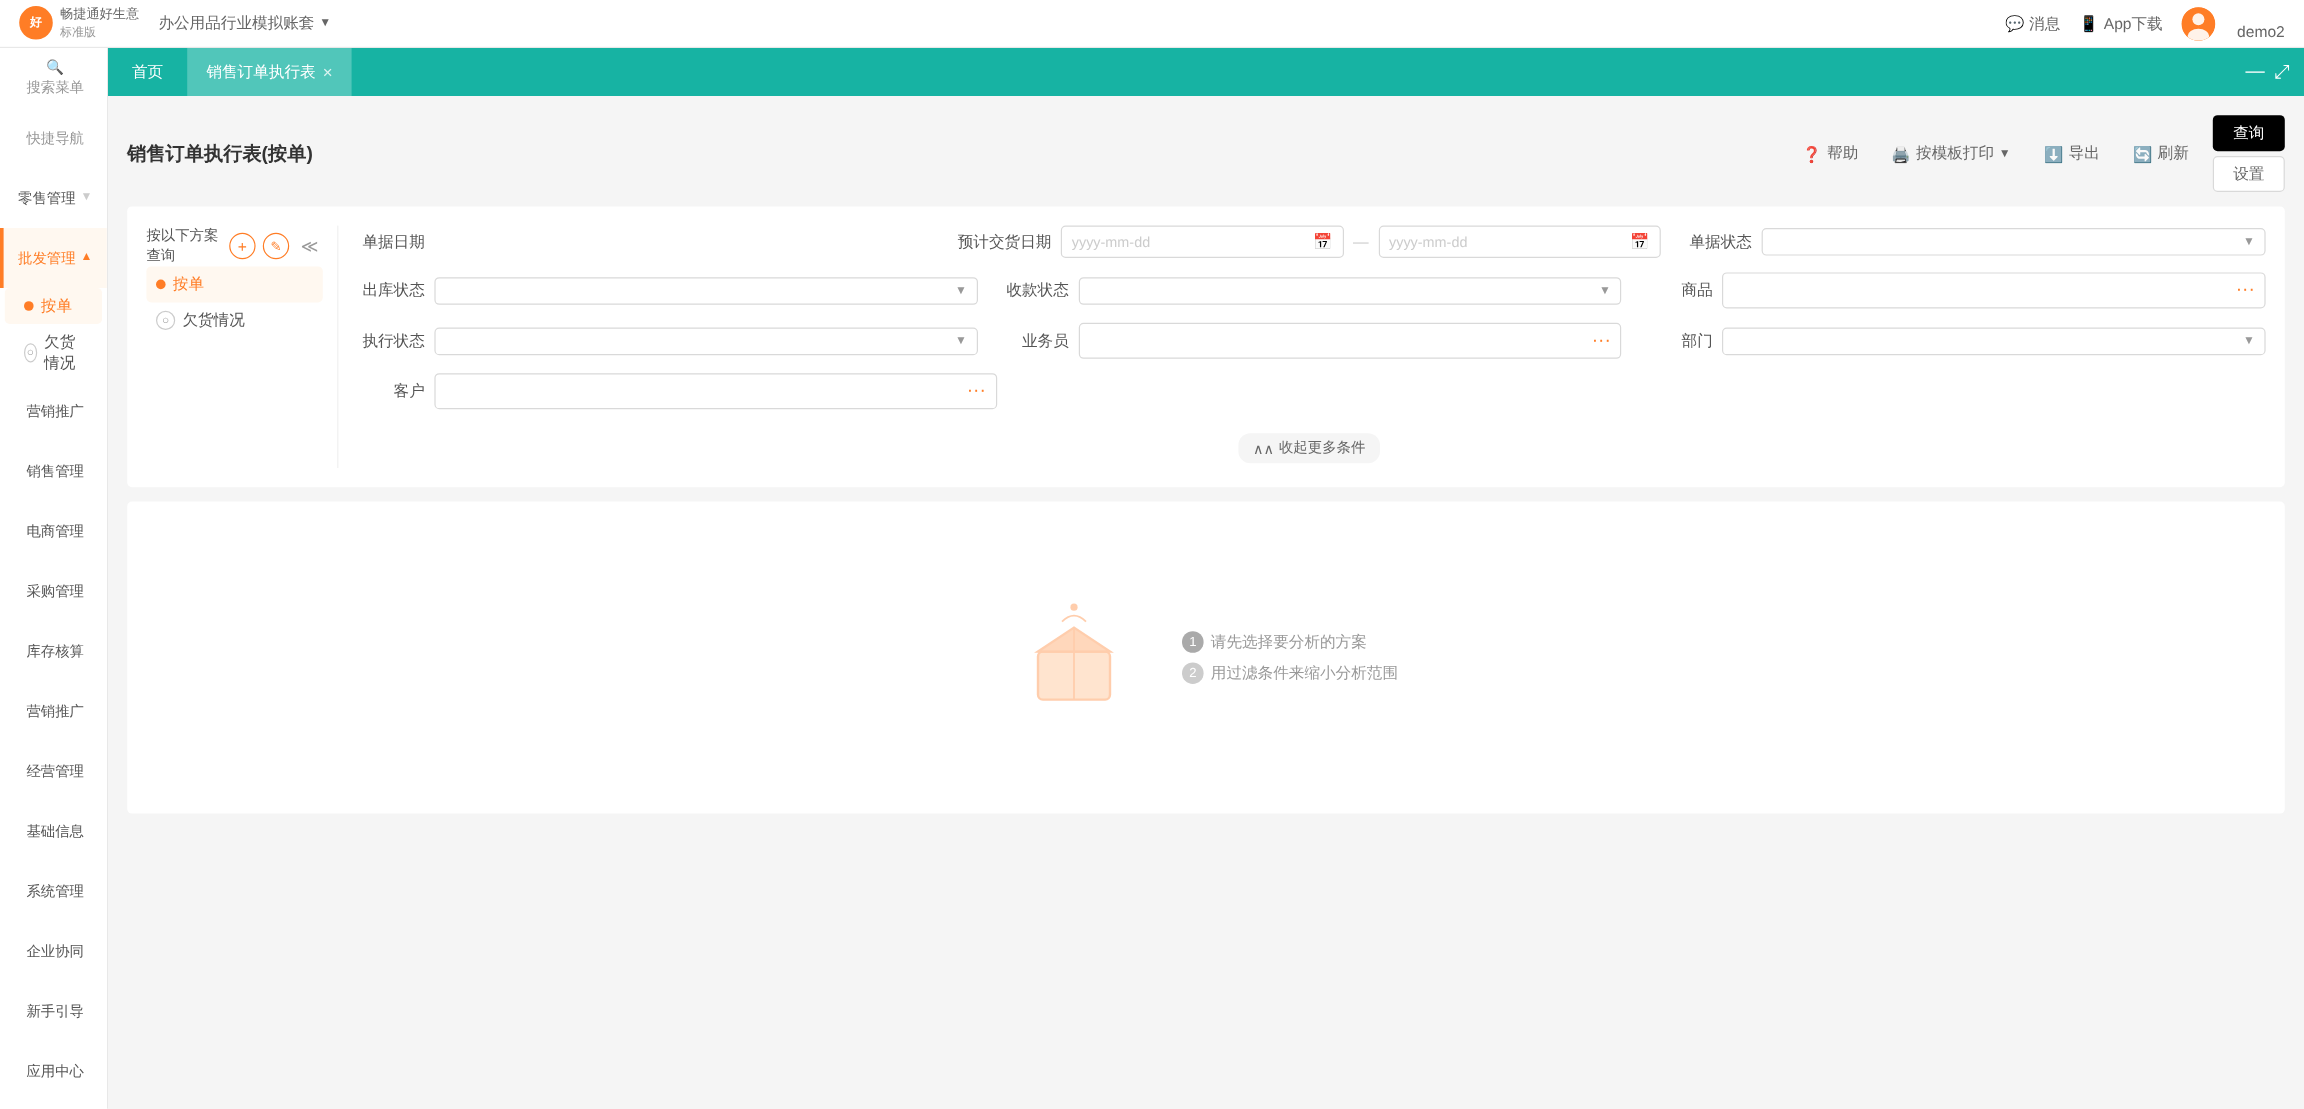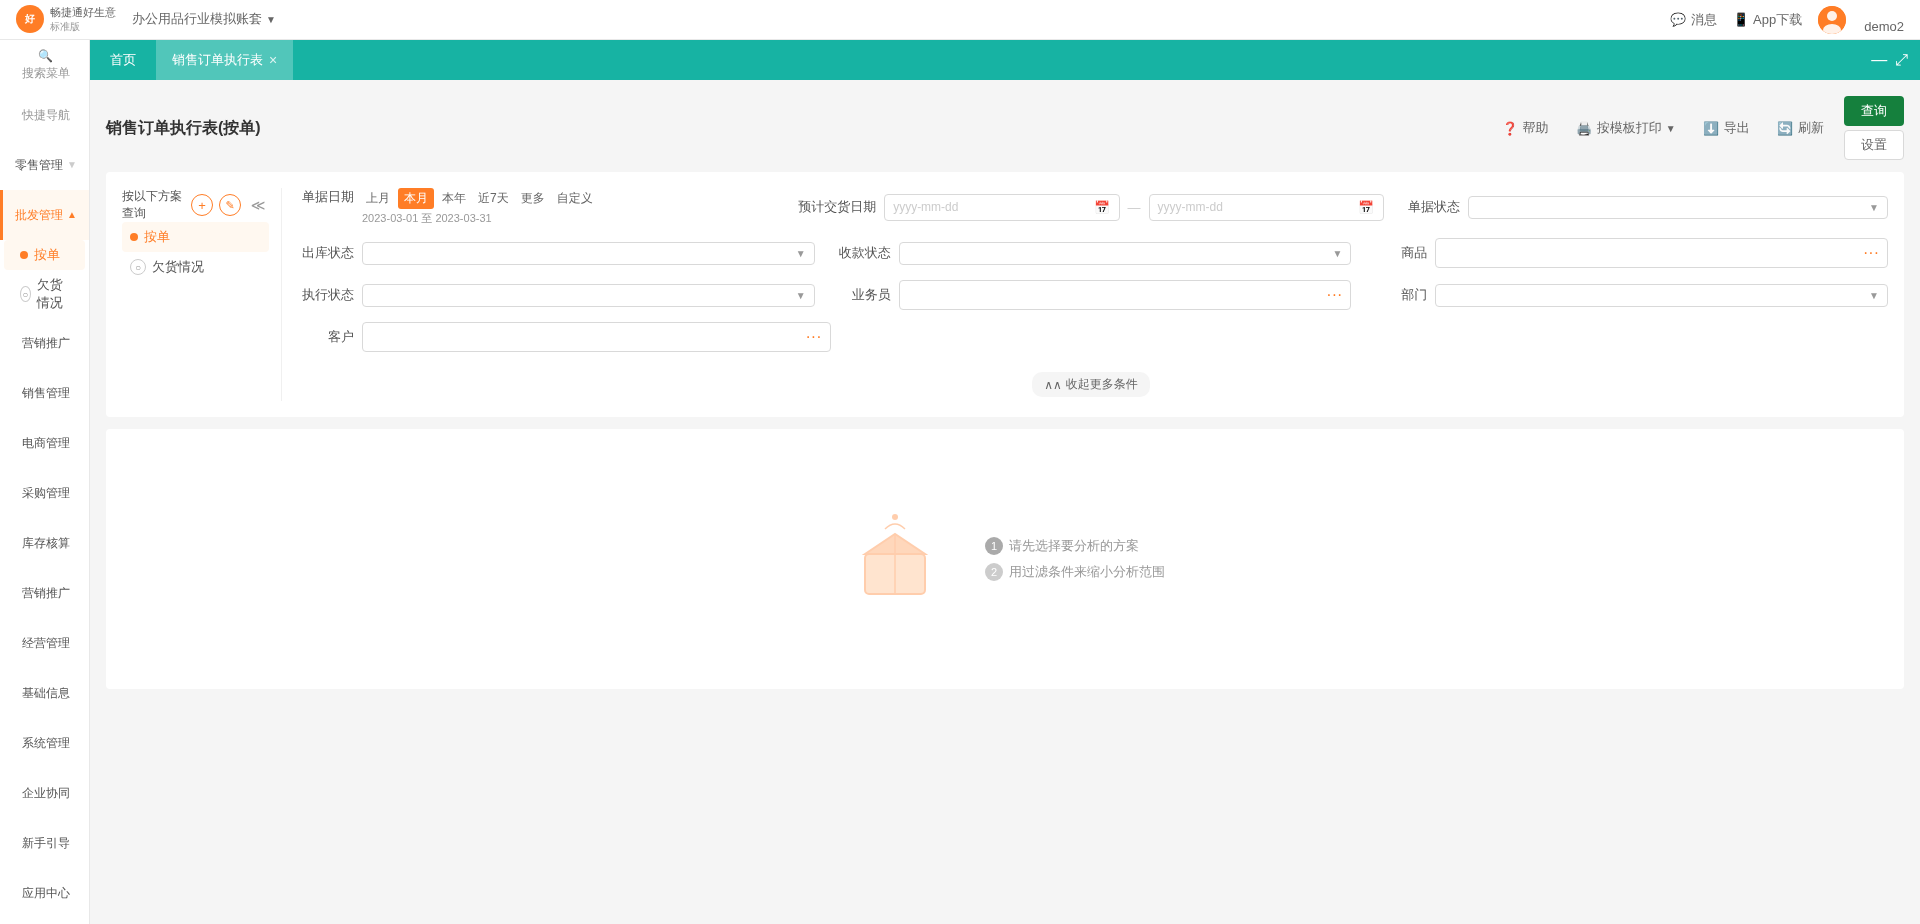--- a/index.html
+++ b/index.html
@@ -110,21 +110,21 @@
     .action-btn {
       display: flex;
       align-items: center;
       gap: 4px;
       color: #666;
       font-size: 13px;
       cursor: pointer;
       padding: 4px 8px;
     }
     .btn-primary {
-      background: #15803d;
+      background: #000000;
       color: white;
       border: none;
       padding: 6px 3px;
       border-radius: 4px;
       cursor: pointer;
       font-size: 13px;
     }
     .btn-secondary {
       background: white;
       color: #666;
@@ -399,31 +399,20 @@
               <span style="font-size:13px;">欠货情况</span>
             </div>
           </div>
 
           <div class="filter-main">
 
             <div class="filter-row">
 
               <div style="display:flex;align-items:flex-start;gap:8px;flex:1;">
                 <span class="filter-label">单据日期</span>
-                <div style="flex:1;">
-                  <div class="date-tabs">
-                    <span class="date-tab">上月</span>
-                    <span class="date-tab active">本月</span>
-                    <span class="date-tab">本年</span>
-                    <span class="date-tab">近7天</span>
-                    <span class="date-tab">更多</span>
-                    <span class="date-tab">自定义</span>
-                  </div>
-                  <div class="date-sub">2023-03-01 至 2023-03-31</div>
-                </div>
               </div>
 
               <div class="filter-field" style="flex:1.2;">
                 <span class="filter-label">预计交货日期</span>
                 <div class="date-input" style="flex:1;min-width:100px;">
                   <span style="color:#ccc;font-size:12px;">yyyy-mm-dd</span>
                   <span style="color:#ff7d26;font-size:13px;">📅</span>
                 </div>
                 <span style="color:#ccc;">—</span>
                 <div class="date-input" style="flex:1;min-width:100px;">

